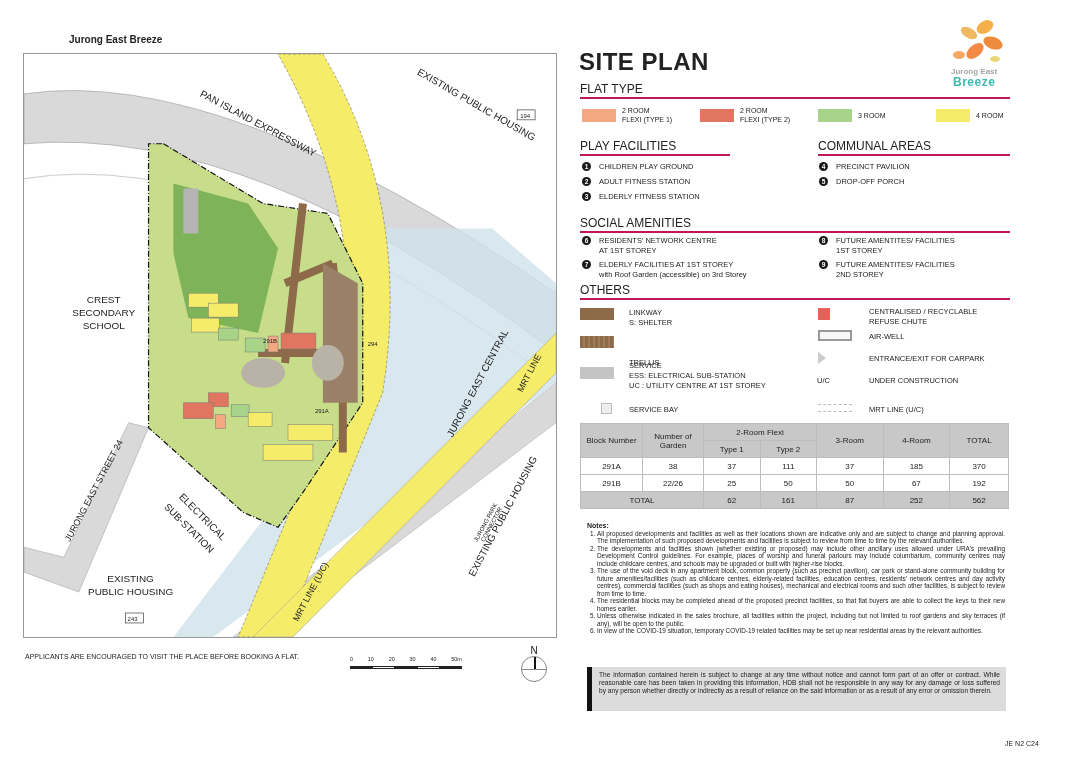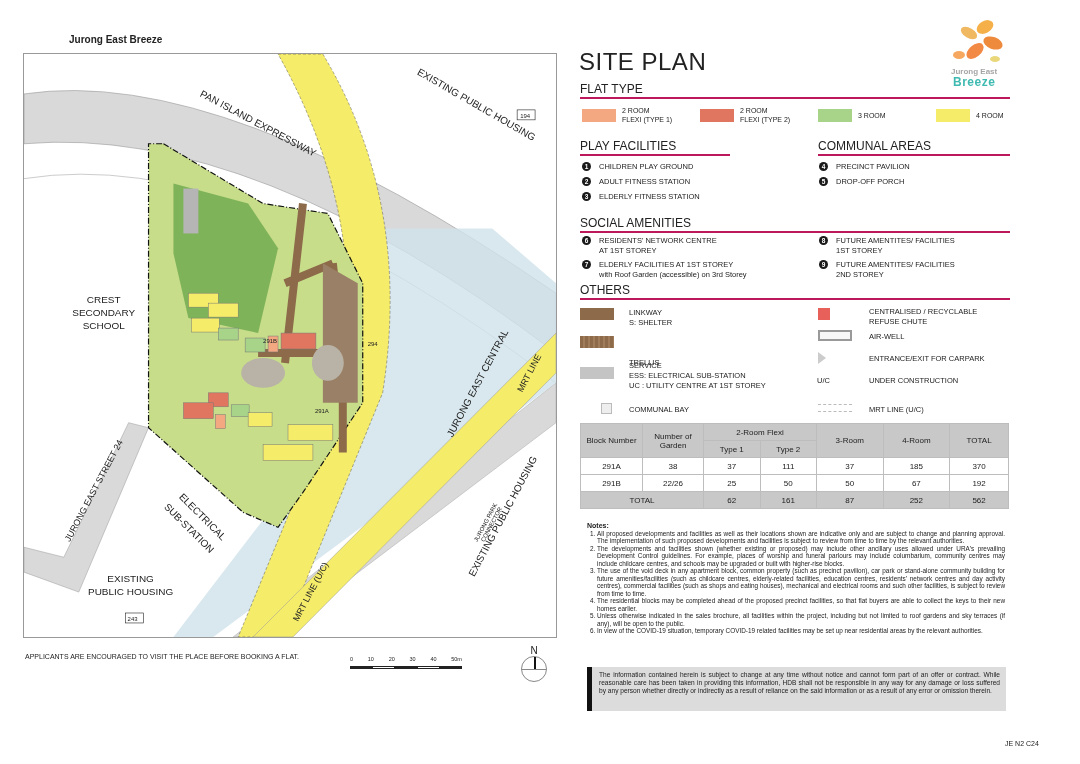--- a/index.html
+++ b/index.html
@@ -13,21 +13,21 @@
   .scale-labels { display: flex; justify-content: space-between; font-size: 5.5px; }
   .scale-bar { display: flex; height: 3px; margin-top: 4px; }
   .scale-bar span { flex: 1; border: 1px solid #222; }
   .scale-bar span:nth-child(odd) { background: #222; }
   .north { left: 519px; top: 645px; width: 30px; text-align: center; }
   .north .n { font-size: 10px; }
   .north .c { width: 26px; height: 26px; border: 1px solid #888; border-radius: 50%; margin: 0 auto; position: relative; }
   .north .c:before { content: ""; position: absolute; left: 12px; top: 0; width: 2px; height: 12px; background: #111; }
   .north .c:after { content: ""; position: absolute; left: 0; top: 12px; width: 24px; height: 1px; background: #888; }
 
-  .site-plan { left: 579px; top: 48px; font-size: 24px; font-weight: normal; letter-spacing: 0.5px; }
+  .site-plan { left: 579px; top: 48px; font-size: 24px; font-weight: bold; letter-spacing: 0.5px; }
   .logo { left: 945px; top: 15px; width: 70px; height: 72px; }
   .logo .jeb { position: absolute; left: 6px; top: 52px; font-size: 8px; font-weight: bold; color: #a6a6a6; }
   .logo .brz { position: absolute; left: 8px; top: 60px; font-size: 12px; font-weight: bold; color: #3fbab0; letter-spacing: 0.5px; }
 
   .sec-head { font-size: 12px; border-bottom: 2px solid #be185d; padding-bottom: 1px; }
   .flat-head { left: 580px; top: 82px; width: 430px; }
   .swatch { width: 34px; height: 13px; display: inline-block; }
   .flat-item { display: flex; align-items: center; gap: 6px; font-size: 7px; position: absolute; top: 106px; line-height: 9px; }
 
   .legend-item { display: flex; align-items: flex-start; gap: 8px; font-size: 7.5px; position: absolute; line-height: 9.5px; }
@@ -221,21 +221,21 @@
   </div>
 
 <div class="abs sec-head" style="left:580px; top:283px; width:430px;">OTHERS</div>
 <div class="other-swatch" style="left:580px; top:308px; width:34px; height:12px; background:#8c6a4a;"></div>
 <div class="other-label" style="left:629px; top:308px;"><span>LINKWAY</span><br><span>S:  SHELTER</span></div>
 <div class="other-swatch" style="left:580px; top:336px; width:34px; height:12px; background:repeating-linear-gradient(90deg,#8c6a4a 0 3px,#a07c5a 3px 5px);"></div>
 <div class="other-label" style="left:629px; top:338px;margin-top:20px;">TRELLIS</div>
 <div class="other-swatch" style="left:580px; top:367px; width:34px; height:12px; background:#c4c4c4;"></div>
 <div class="other-label" style="left:629px; top:361px;"><span>SERVICE</span><br><span>ESS: ELECTRICAL SUB-STATION</span><br><span>UC  : UTILITY CENTRE AT 1ST STOREY</span></div>
 <div class="other-swatch" style="left:601px; top:403px; width:11px; height:11px; border:1px solid #bbb; background:#eee;"></div>
-<div class="other-label" style="left:629px; top:405px;">COMMUNAL BAY</div>
+<div class="other-label" style="left:629px; top:405px;">SERVICE BAY</div>
 
 <div class="other-swatch" style="left:818px; top:308px; width:12px; height:12px; background:#e8605a;"></div>
 <div class="other-label" style="left:869px; top:307px;"><span>CENTRALISED / RECYCLABLE</span><br><span>REFUSE CHUTE</span></div>
 <div class="other-swatch" style="left:818px; top:330px; width:34px; height:11px; border:2px solid #999; background:#f7f7f7;"></div>
 <div class="other-label" style="left:869px; top:332px;">AIR-WELL</div>
 <div class="other-swatch" style="left:818px; top:352px; width:0; height:0; border-top:6px solid transparent; border-bottom:6px solid transparent; border-left:8px solid #ccc;"></div>
 <div class="other-label" style="left:869px; top:354px;">ENTRANCE/EXIT FOR CARPARK</div>
 <div class="other-label" style="left:817px; top:376px;">U/C</div>
 <div class="other-label" style="left:869px; top:376px;">UNDER CONSTRUCTION</div>
 <div class="other-swatch" style="left:818px; top:404px; width:34px; height:8px; border-top:1px dashed #bbb; border-bottom:1px dashed #bbb;"></div>

